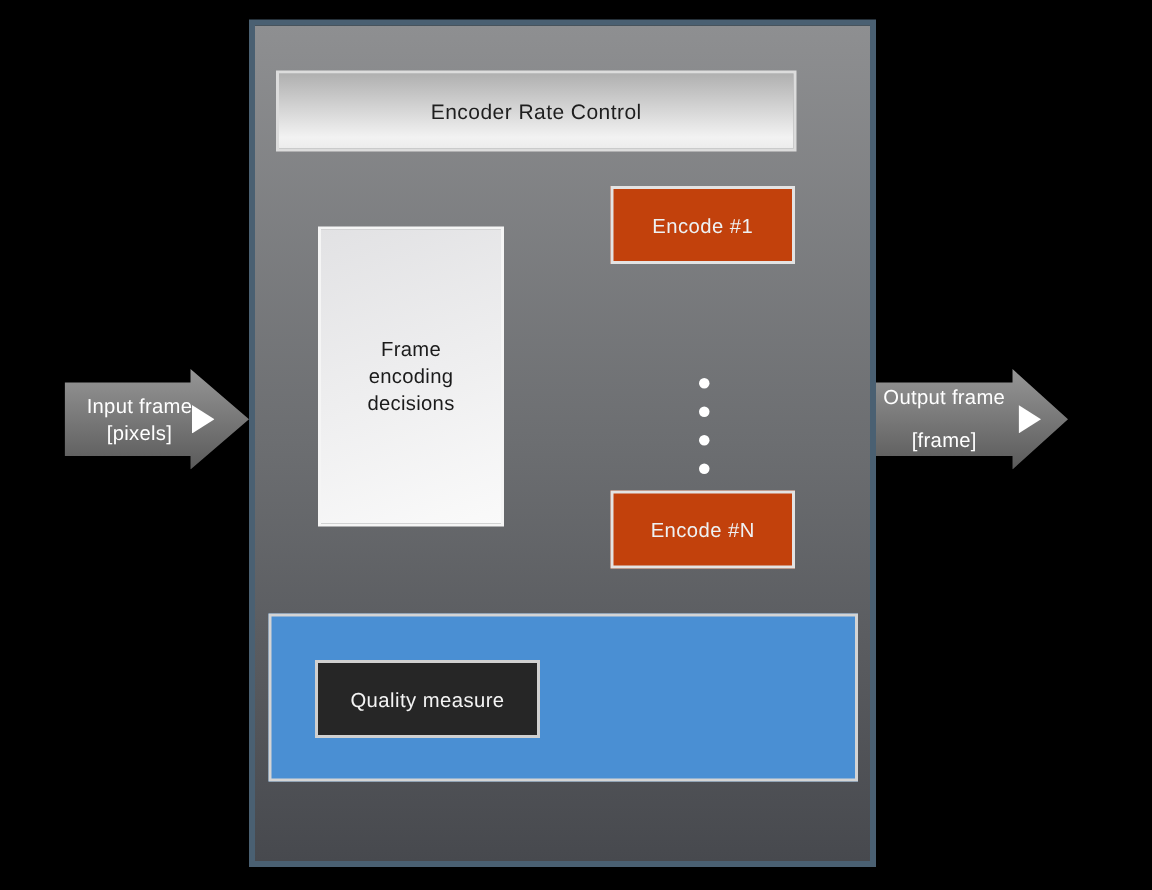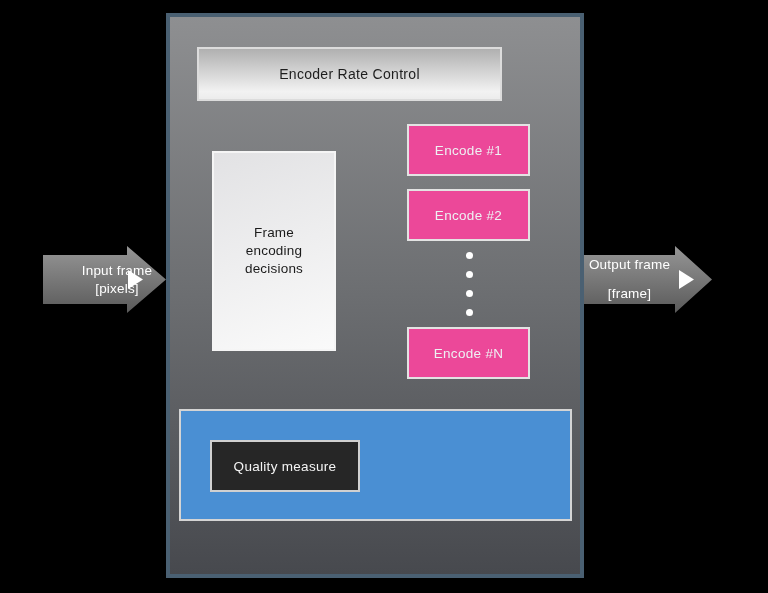--- a/index.html
+++ b/index.html
@@ -6,36 +6,36 @@
   .stage{
     position:relative;width:768px;height:593px;background:#000000;
     font-family:"Liberation Sans","DejaVu Sans",sans-serif;overflow:hidden;
   }
   .panel{
     position:absolute;left:166px;top:13px;width:418px;height:565px;
     box-sizing:border-box;border:4px solid #4a6072;
     background:linear-gradient(180deg,#8e8f91 0%,#6c6e71 50%,#47494e 100%);
   }
   .erc-box{
-    position:absolute;left:197px;top:47px;width:305px;height:54px;
+    position:absolute;left:184px;top:47px;width:347px;height:54px;
     box-sizing:border-box;border:2px solid #dcdcdc;
     background:linear-gradient(180deg,#b0b0b0 0%,#f2f2f2 85%,#ececec 100%);
     display:flex;align-items:center;justify-content:center;
     color:#1e1e1e;font-size:14px;letter-spacing:.3px;
   }
   .frame-box{
     position:absolute;left:212px;top:151px;width:124px;height:200px;
     box-sizing:border-box;border:2px solid #f5f5f5;
     background:linear-gradient(160deg,#e2e2e4 0%,#fafafa 100%);
     display:flex;flex-direction:column;align-items:center;justify-content:center;
     color:#1b1b1b;font-size:13.5px;line-height:1.32;letter-spacing:.2px;text-align:center;
   }
   .encode-box{
     position:absolute;left:407px;width:123px;height:52px;
-    box-sizing:border-box;border:2px solid #e3e3e3;background:#ec4899;
+    box-sizing:border-box;border:2px solid #e3e3e3;background:#c2410c;
     display:flex;align-items:center;justify-content:center;
     color:#eef1f3;font-size:13.5px;letter-spacing:.3px;
   }
   .dot{
     position:absolute;left:466px;width:7px;height:7px;border-radius:50%;background:#ffffff;
   }
   .engine-box{
     position:absolute;left:179px;top:409px;width:393px;height:112px;
     box-sizing:border-box;border:2px solid #d4d4d4;background:#4a8fd3;
   }
@@ -60,21 +60,21 @@
   }
   .arrow-out{left:584px;width:128px;}
   .arrow-out .arrow-shape{
     clip-path:polygon(0% 13.4%,71.1% 13.4%,71.1% 0%,100% 50%,71.1% 100%,71.1% 86.6%,0% 86.6%);
   }
   .arrow-text{
     position:absolute;top:13px;height:41px;left:0;
     display:flex;flex-direction:column;align-items:center;justify-content:center;
     color:#ffffff;font-size:13.5px;line-height:1.3;letter-spacing:.2px;text-align:center;
   }
-  .arrow-in .arrow-text{width:100px;padding-left:24px;}
+  .arrow-in .arrow-text{width:100px;}
   .arrow-out .arrow-text{width:91px;gap:11px;}
   .play-tri{
     position:absolute;top:24px;width:15px;height:19px;background:#ffffff;
     clip-path:polygon(0 0,100% 50%,0 100%);
   }
   .arrow-in .play-tri{left:85px;}
   .arrow-out .play-tri{left:95px;}
 </style>
 </head>
 <body>
@@ -88,23 +88,20 @@
   </div>
 
   <div class="frame-box">
     <span>Frame</span>
     <span>encoding</span>
     <span>decisions</span>
   </div>
 
   <div class="encode-box" style="top:124px">
     <span>Encode #1</span>
-  </div>
-  <div class="encode-box" style="top:189px">
-    <span>Encode #2</span>
   </div>
 
   <div class="dot" style="top:252px"></div>
   <div class="dot" style="top:271px"></div>
   <div class="dot" style="top:290px"></div>
   <div class="dot" style="top:309px"></div>
 
   <div class="encode-box" style="top:327px">
     <span>Encode #N</span>
   </div>

